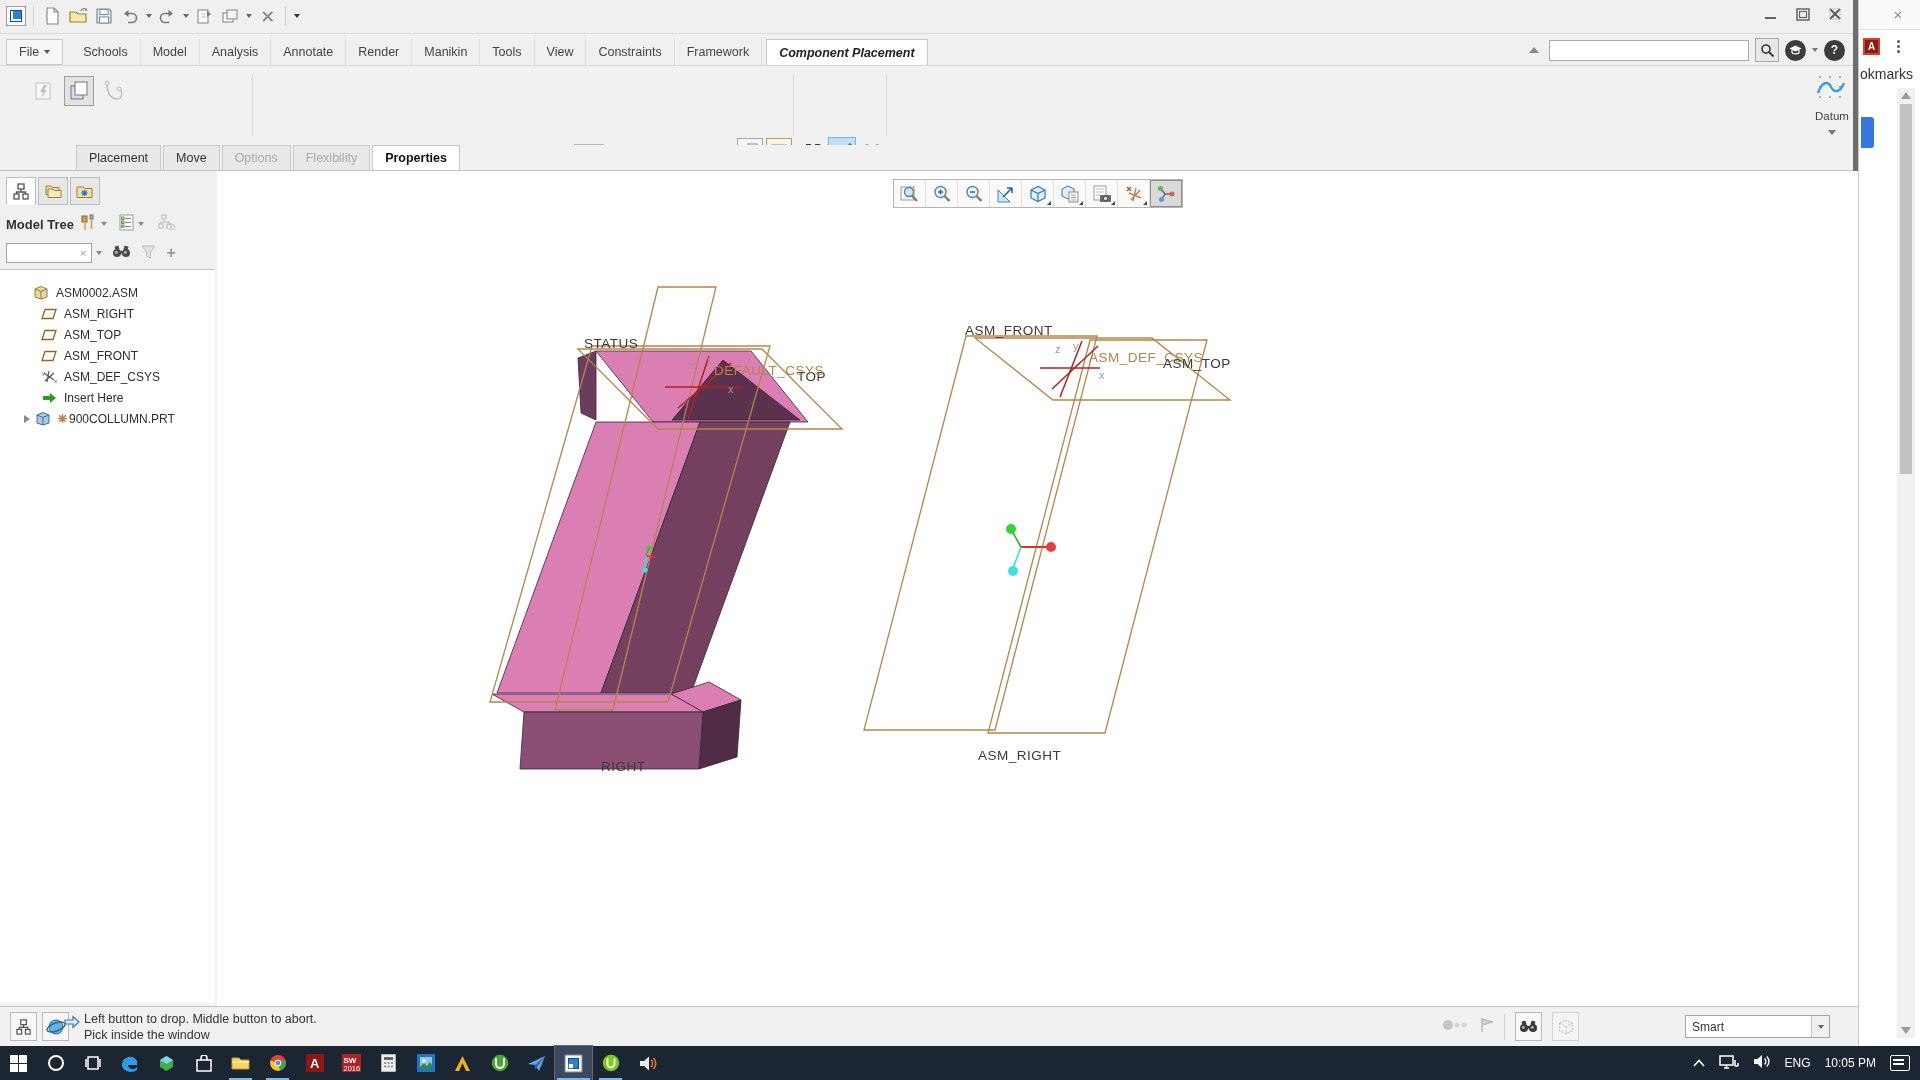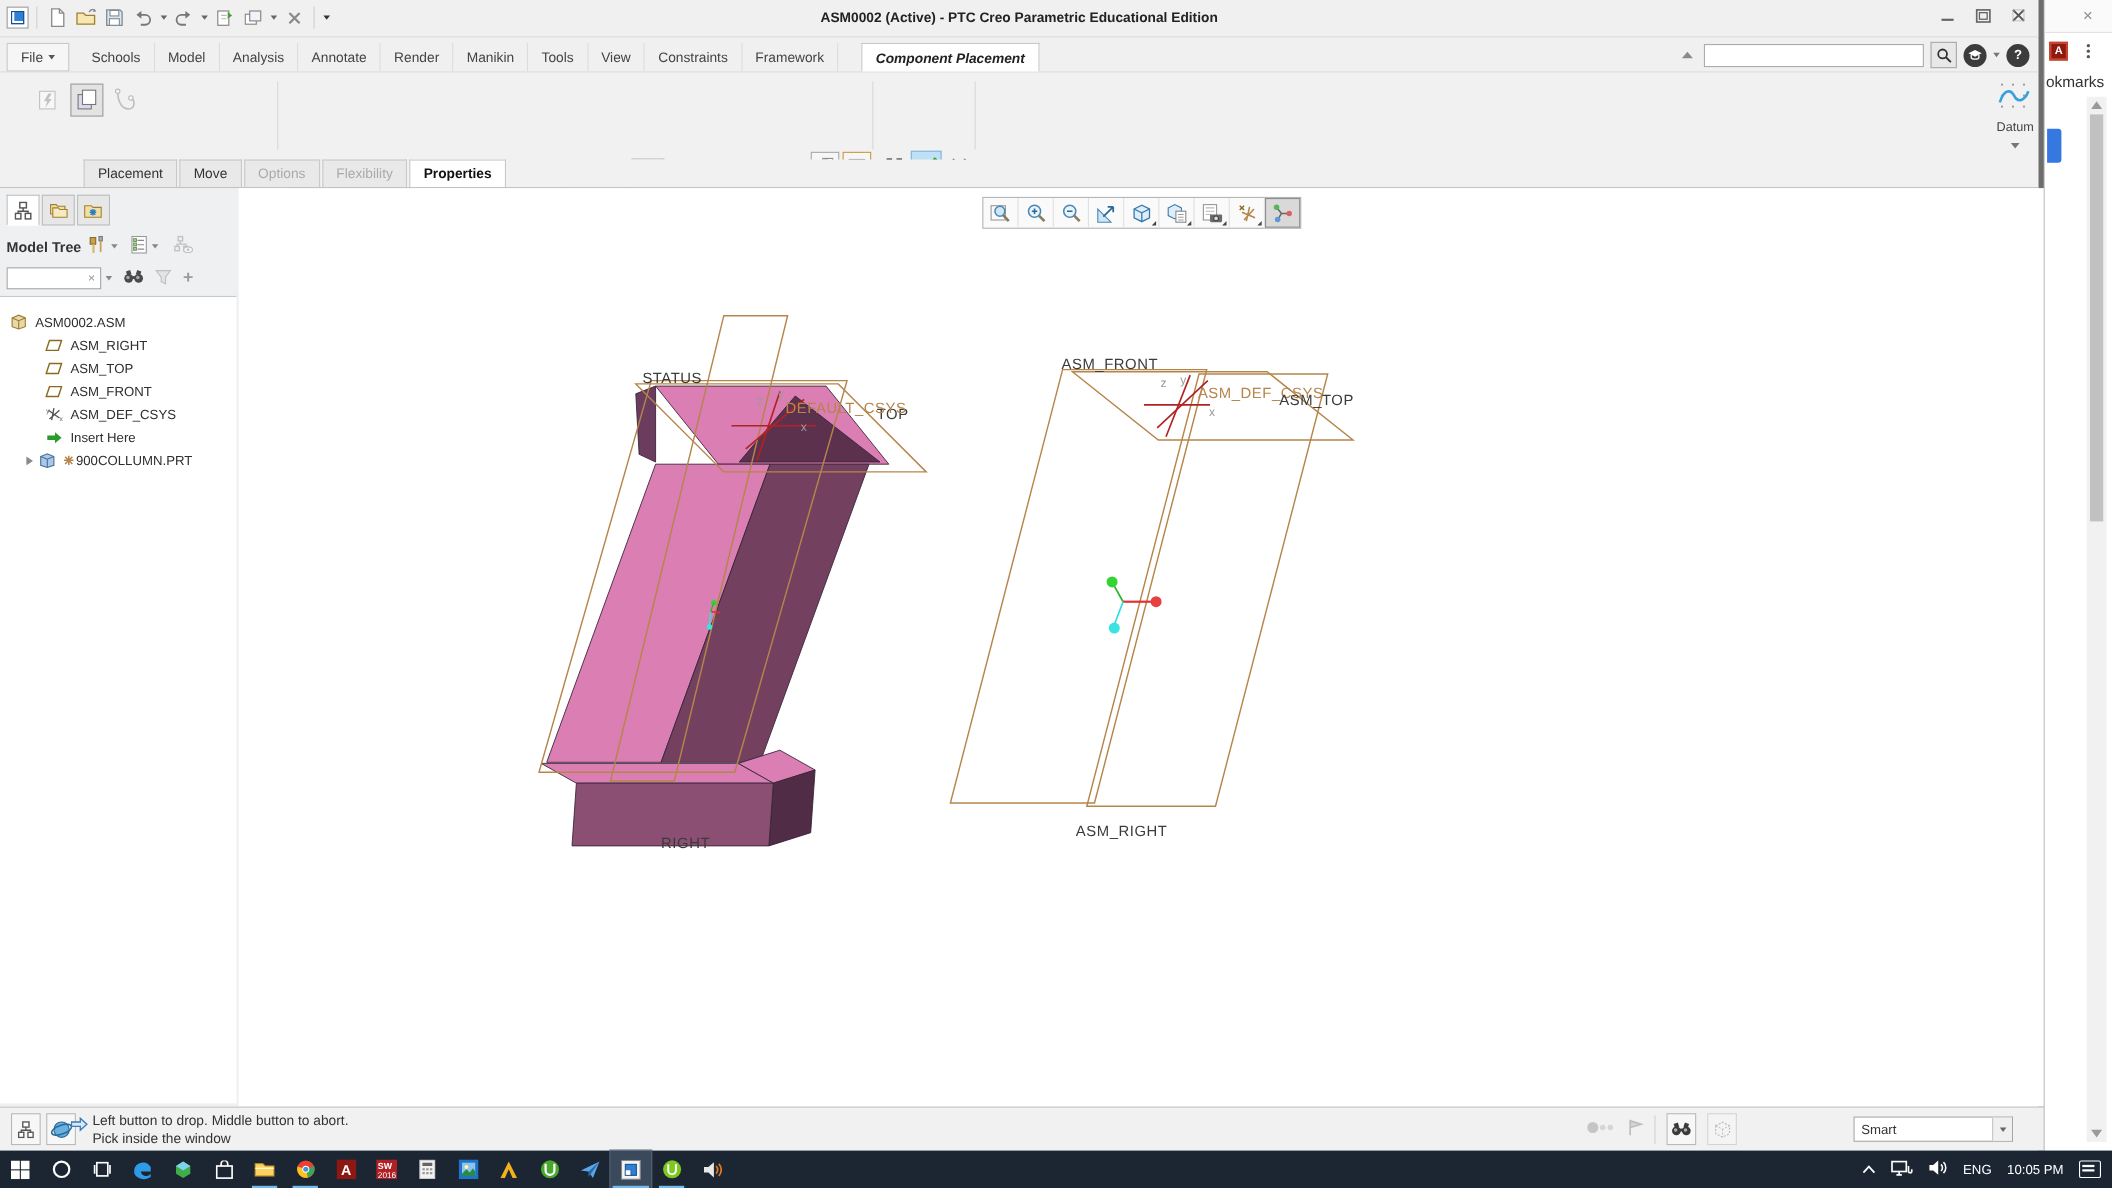--- a/index.html
+++ b/index.html
@@ -36,21 +36,21 @@
   .app-logo i{display:block;width:12px;height:12px;background:#2f7fd4;border:1px solid #14508f;box-shadow:inset 2px -2px 0 #fff}
   .win-controls{position:absolute;right:10px;top:6px;display:flex;gap:16px}
   .win-controls svg{display:block}
 
   
   #tabrow{position:absolute;left:0;top:35px;width:100%;height:31px;background:#f0f0f0;border-bottom:1px solid #d7d7d7}
   .tabs{position:absolute;left:6px;bottom:0;display:flex;align-items:flex-start}
   .tab{height:26px;line-height:26px;padding:0 12px;color:#444;font-size:12.5px;border-right:1px solid #dddddd;white-space:nowrap}
   .tab.file{border:1px solid #c9c9c9;background:#f6f6f6;display:flex;align-items:center;gap:5px;margin-right:8px}
   .tab.file .dd{width:0;height:0;border-left:3.5px solid transparent;border-right:3.5px solid transparent;border-top:4px solid #555}
-  .tab.ctx{background:#fff;border:1px solid #c9c9c9;border-bottom:none;font-weight:bold;font-style:italic;color:#222;margin-left:21px}
+  .tab.ctx{background:#fff;border:1px solid #c9c9c9;border-bottom:none;font-weight:bold;font-style:italic;color:#222;margin-left:4px}
   .tabrow-right{position:absolute;right:8px;top:3px;display:flex;align-items:center;gap:6px}
   .searchbox{width:200px;height:21px;border:1px solid #ababab;background:#fff}
   .roundbtn{width:21px;height:21px;border-radius:50%;background:#3c3c3c;color:#fff;display:flex;align-items:center;justify-content:center;font-weight:bold;font-size:12px}
   .mag-btn{width:24px;height:24px;border:1px solid #a8a8a8;background:#e8e8e8;display:flex;align-items:center;justify-content:center}
   .chev-up{width:0;height:0;border-left:5px solid transparent;border-right:5px solid transparent;border-bottom:6px solid #8a8a8a;margin-right:4px}
 
   
   #ribbon{position:absolute;left:0;top:66px;width:100%;height:79px;background:#f1f1f1}
   .rsep{position:absolute;top:8px;width:1px;height:62px;background:#d8d8d8}
   .ricon-btn{position:absolute;width:30px;height:30px;border:1px solid transparent;display:flex;align-items:center;justify-content:center}
@@ -86,21 +86,21 @@
   .lp-tab.active{background:#fff;border-bottom-color:#fff}
   .lp-header{position:absolute;left:6px;top:40px;width:204px;height:26px;display:flex;align-items:center;gap:4px}
   .lp-header .t{font-size:13px;font-weight:bold;color:#333;margin-right:2px}
   .ddsm{width:0;height:0;border-left:3.5px solid transparent;border-right:3.5px solid transparent;border-top:4px solid #888}
   .lp-search{position:absolute;left:6px;top:70px;width:204px;height:24px;display:flex;align-items:center;gap:4px}
   .lp-search input{width:86px;height:20px;border:1px solid #a5a5a5;background:#fff;font-size:11px;padding:0 14px 0 3px}
   .lp-search .clr{margin-left:-16px;color:#999;font-size:11px;z-index:2}
   #treebox{position:absolute;left:0px;top:98px;width:215px;height:734px;background:#fff;border-top:1px solid #c9c9c9;padding-top:12px}
   .trow{display:flex;align-items:center;height:21px;font-size:12px;color:#2e2e2e;white-space:nowrap}
   .trow .ic{display:flex;width:18px;justify-content:center;margin-right:6px}
-  .ind1{padding-left:8px}.ind2{padding-left:40px}.ind2b{padding-left:24px}
+  .ind1{padding-left:32px}.ind2{padding-left:40px}.ind2b{padding-left:24px}
   .exp{width:0;height:0;border-top:4px solid transparent;border-bottom:4px solid transparent;border-left:6px solid #8a8a8a;margin-right:4px}
 
   
   #graphics{position:absolute;left:217px;top:0;width:1641px;height:835px;background:#fff}
   .gfx-toolbar{position:absolute;left:676px;top:8px;height:29px;display:flex;border:1px solid #b5b5b5;background:#fafafa}
   .gbtn{width:32px;height:27px;display:flex;align-items:center;justify-content:center;border-right:1px solid #e0e0e0;position:relative}
   .gbtn.sel{background:#d9d9d9;border:1px solid #8f8f8f}
   .gbtn .corner{position:absolute;right:2px;bottom:2px;width:0;height:0;border-left:4px solid transparent;border-bottom:4px solid #444}
   .glabel{position:absolute;font-size:13.5px;color:#3b3b3b;letter-spacing:0.5px;white-space:nowrap}
   .glabel.tan{color:#b5854a}
@@ -207,21 +207,20 @@
           <span class="dd"></span>
         <span class="qbtn">
           <svg width="13" height="13" viewBox="0 0 13 13">
               <path d="M2,2 L11,11 M11,2 L2,11" stroke="#8a8a8a" stroke-width="1.6"></path>
               <path d="M2,2 L11,11 M11,2 L2,11" stroke="#8a8a8a" stroke-width="1.6" transform="translate(0.5,0)"></path>
             </svg>
         </span>
         <span class="vsep"></span>
         <span class="dd" style="border-top-color:#333"></span>
       </div>
-      <div id="title-text">ASM0002 (Active) - PTC Creo Parametric Educational Edition</div>
       <div class="win-controls">
         <svg width="16" height="16" viewBox="0 0 16 16">
             <rect x="2" y="11" width="11" height="2" fill="#666"></rect>
           </svg>
         <svg width="16" height="16" viewBox="0 0 16 16">
             <rect x="2" y="3" width="12" height="11" fill="none" stroke="#666" stroke-width="1.5"></rect>
             <rect x="4.5" y="5.5" width="7" height="6" fill="none" stroke="#666" stroke-width="1.2"></rect>
           </svg>
         <svg width="16" height="16" viewBox="0 0 16 16">
             <path d="M3,3 L13,13 M13,3 L3,13" stroke="#555" stroke-width="1.8"></path>

